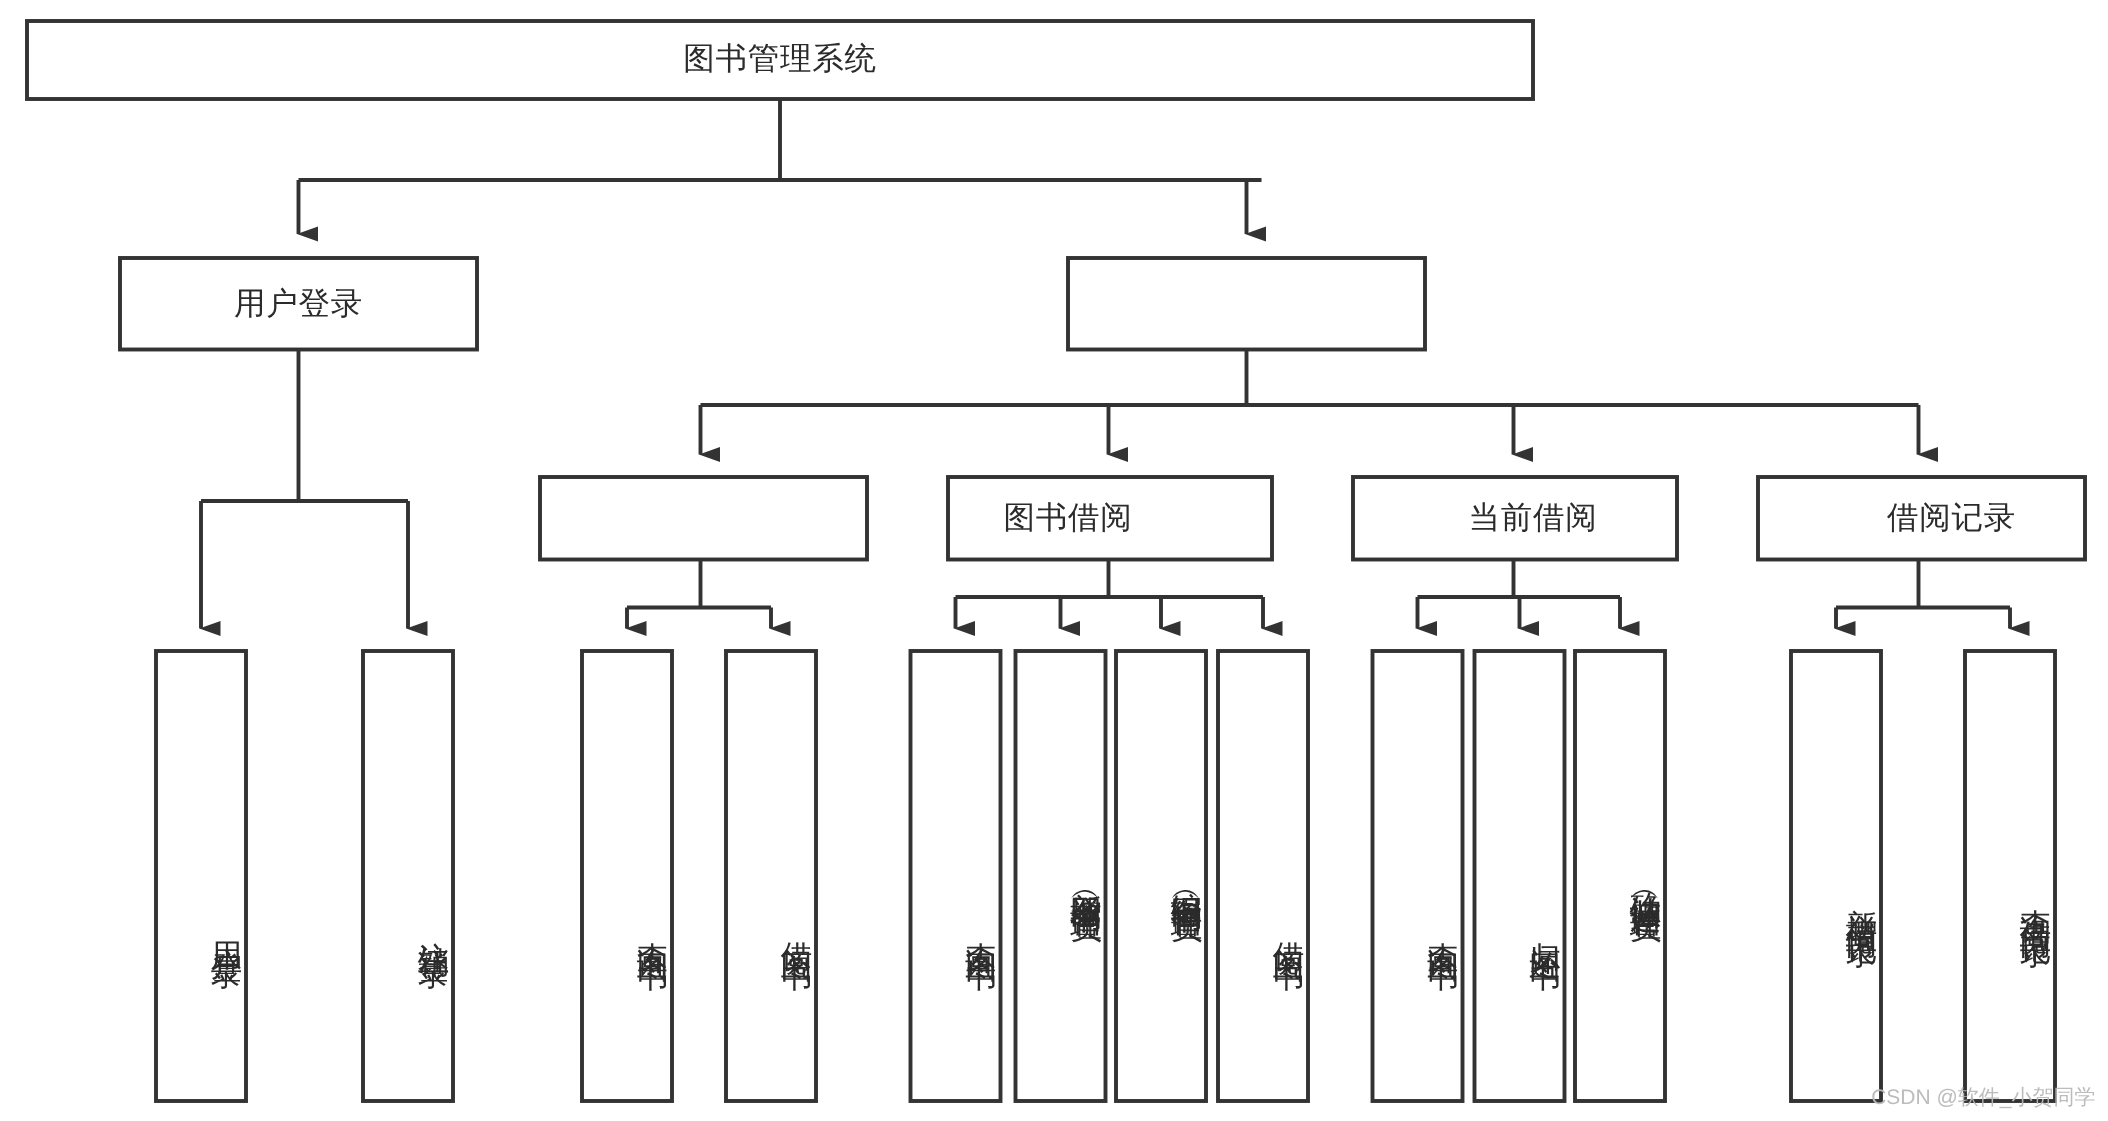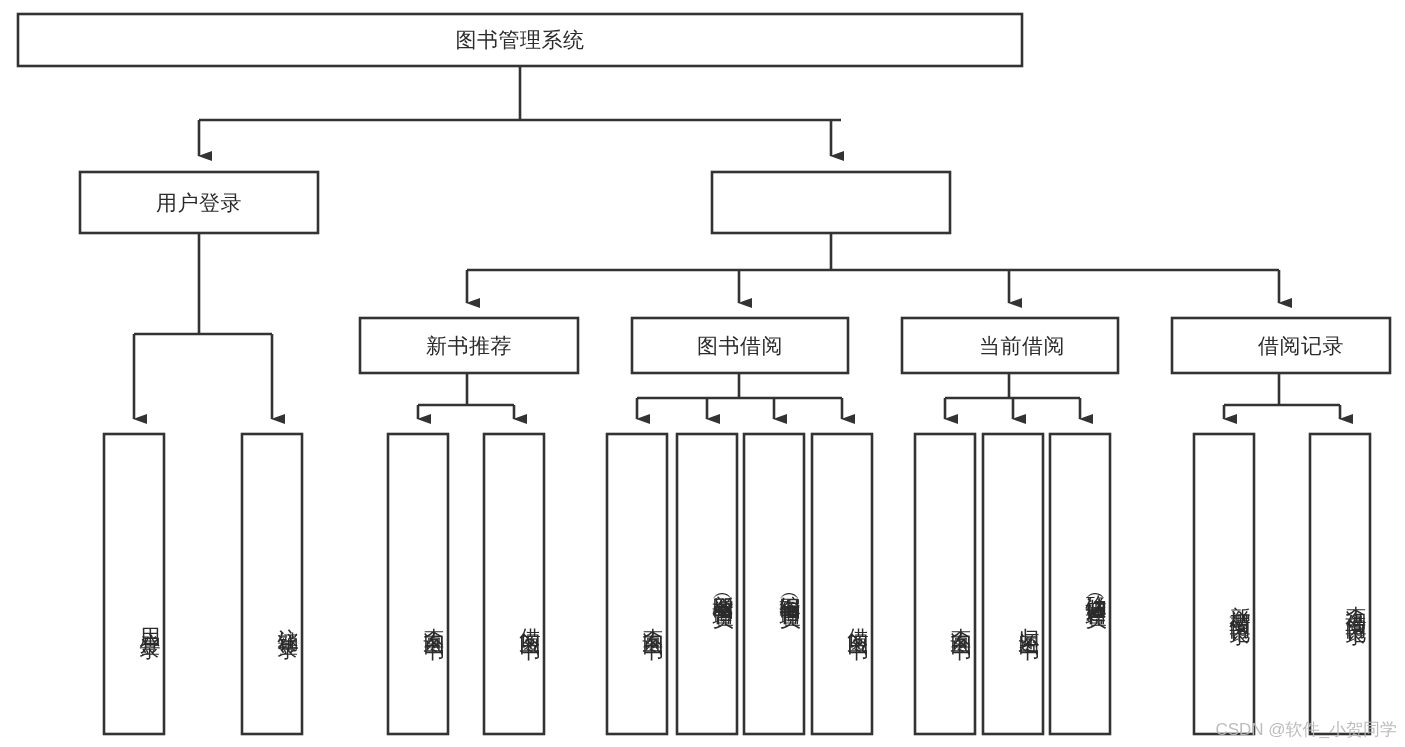--- a/index.html
+++ b/index.html
@@ -68,21 +68,21 @@
     padding-top: 14px;
   }
   .node-label.vertical.tall {
     padding-top: 6px;
     letter-spacing: 2px;
   }
   .watermark {
     position: absolute;
     right: 8px;
     bottom: 6px;
-    font-size: 17px;
+    font-size: 14px;
     color: #b9b9b9;
     font-family: "Liberation Sans", "DejaVu Sans", sans-serif;
     white-space: nowrap;
     opacity: 0.95;
   }
 </style>
 </head>
 <body>
 
 <div id="diagram-root">
@@ -160,22 +160,21 @@
     <path class="connector" d="M 1279 373 L 1279 405"></path>
     <path class="connector" d="M 1224 405 L 1340 405"></path>
     <path class="connector" d="M 1224 405 L 1224 419" marker-end="url(#arrow)"></path>
     <path class="connector" d="M 1340 405 L 1340 419" marker-end="url(#arrow)"></path>
   </svg>
 
   <div class="node-label horizontal" style="left:18px; top:14px; width:1004px; height:52px;">图书管理系统</div>
 
   <div class="node-label horizontal" style="left:80px; top:172px; width:238px; height:61px;">用户登录</div>
 
-  <div class="node-label horizontal" style="left:360px; top:318px; width:218px; height:55px;">新书推荐</div>
-  <div class="node-label horizontal" style="left:632px; top:318px; width:216px; height:55px;">图书借阅</div>
+  <div class="node-label horizontal" style="left:604px; top:318px; width:216px; height:55px;">图书借阅</div>
   <div class="node-label horizontal" style="left:902px; top:318px; width:240px; height:55px;">当前借阅</div>
   <div class="node-label horizontal" style="left:1172px; top:318px; width:218px; height:55px;padding-left:40px;">借阅记录</div>
 
   <div class="node-label vertical" style="left:104px; top:434px; width:60px; height:300px; padding-top:70px;">用户登录</div>
   <div class="node-label vertical" style="left:242px; top:434px; width:60px; height:300px; padding-top:70px;">注销登录</div>
 
   <div class="node-label vertical" style="left:388px; top:434px; width:60px; height:300px; padding-top:70px;">查询图书</div>
   <div class="node-label vertical" style="left:484px; top:434px; width:60px; height:300px; padding-top:70px;">借阅图书</div>
 
   <div class="node-label vertical" style="left:607px; top:434px; width:60px; height:300px; padding-top:70px;">查询图书</div>

